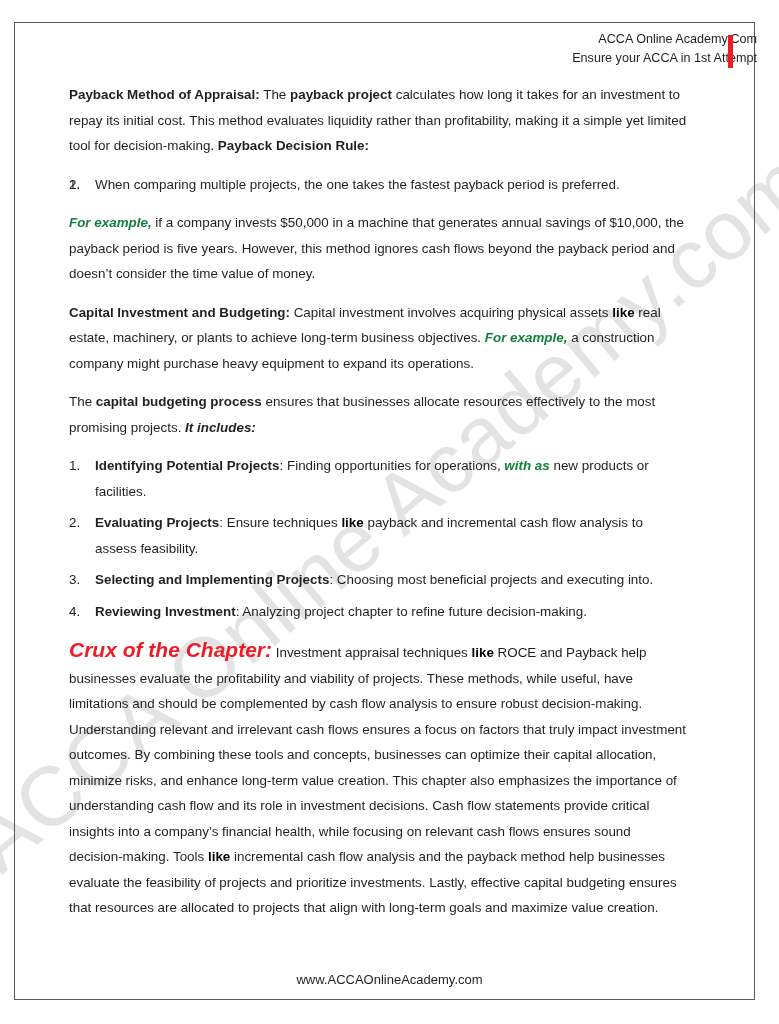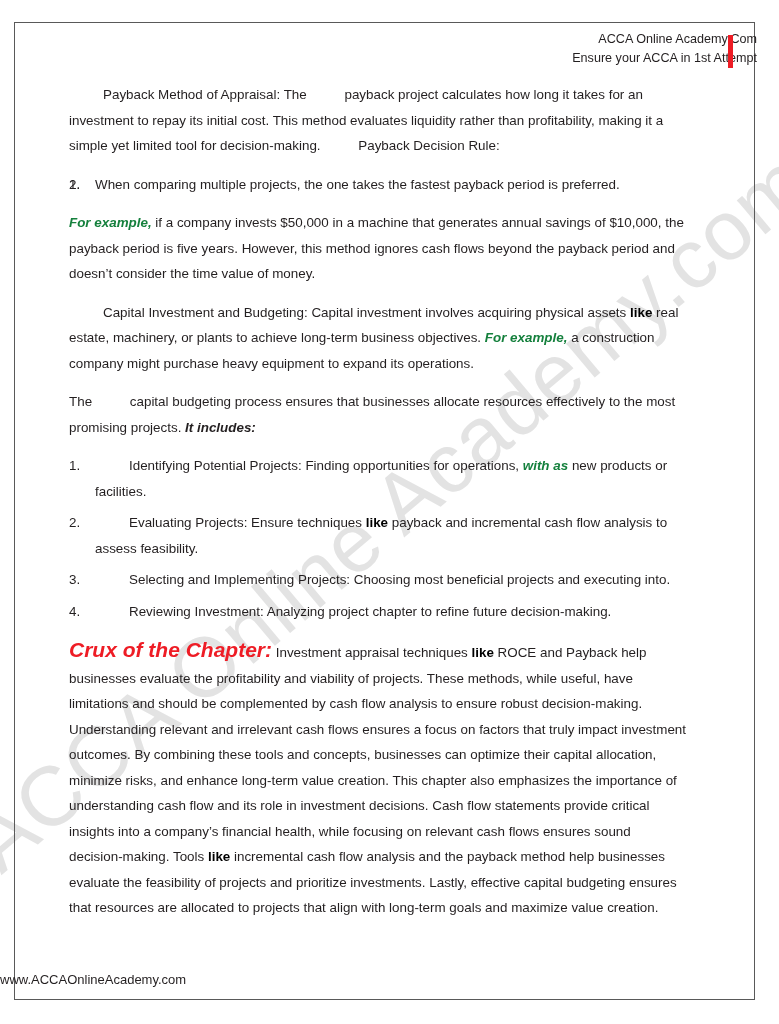--- a/index.html
+++ b/index.html
@@ -127,21 +127,21 @@
   ol.numlist li .num {
     position: absolute;
     left: 0;
     top: 0;
     width: 20px;
     text-align: left;
     font-size: 13.4px;
     color: #231f20;
   }
 
-  .b { font-weight: normal; margin-left: 34px; }
+  .b { font-weight: bold; }
   .red-b { color: #000000; font-weight: bold; }
   .red-bi { color: #15803d; font-weight: bold; font-style: italic; }
   .bi { font-weight: bold; font-style: italic; }
 
   .crux-head {
     color: #ee1c25;
     font-weight: bold;
     font-style: italic;
     font-size: 21px;
   }
@@ -149,21 +149,21 @@
   #crux-para {
     margin-top: 2px;
   }
 
   
   #doc-footer {
     position: absolute;
     left: 0;
     top: 970px;
     width: 779px;
-    text-align: left;
+    text-align: center;
   }
   #doc-footer .footer-text {
     font-size: 13px;
     color: #231f20;
     font-family: "Liberation Sans", sans-serif;
     font-weight: 400;
   }
 </style>
 </head>
 <body>

